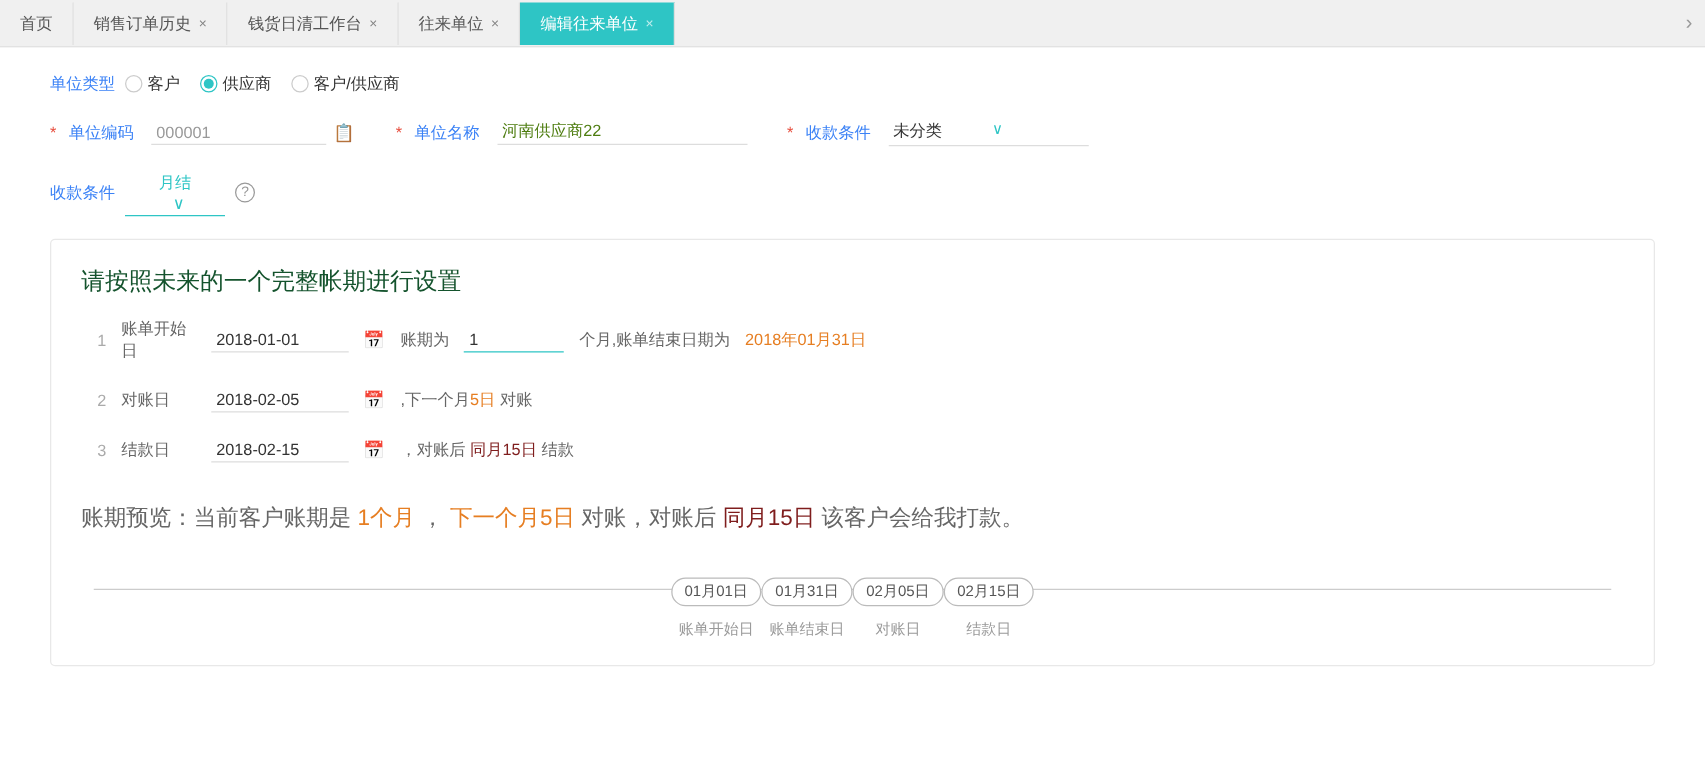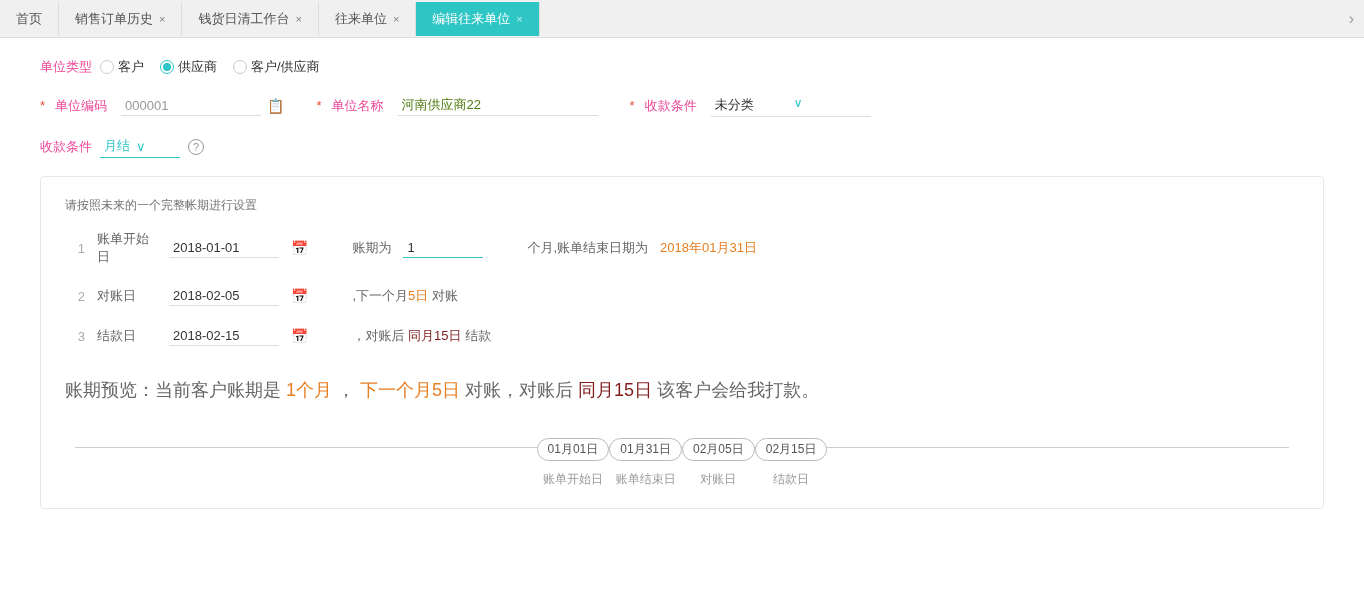--- a/index.html
+++ b/index.html
@@ -52,21 +52,21 @@
     }
 
     
     .form-row {
       display: flex;
       align-items: center;
       margin-bottom: 18px;
       flex-wrap: wrap;
     }
     .form-label {
-      color: #ec4899;
+      color: #3b82f6;
       margin-right: 8px;
       white-space: nowrap;
     }
     .required-star {
       color: #e74c3c;
       margin-right: 4px;
     }
     .radio-group {
       display: flex;
       align-items: center;
@@ -136,22 +136,22 @@
     }
 
     
     .condition-section {
       border: 1px solid #e8e8e8;
       border-radius: 4px;
       padding: 20px 24px;
       margin-bottom: 16px;
     }
     .section-hint {
-      color: #737373;
-      font-size: 12px;
+      color: #14532d;
+      font-size: 19px;
       margin-bottom: 16px;
     }
     .condition-row {
       display: flex;
       align-items: center;
       margin-bottom: 20px;
       gap: 12px;
     }
     .row-num {
       color: #aaa;
@@ -177,21 +177,20 @@
       border: none;
       border-bottom: 1.5px solid #2ec5c5;
       outline: none;
       padding: 2px 4px;
       font-size: 13px;
       color: #333;
       width: 80px;
     }
     .desc-text {
       color: #666;
-      margin-left: 32px;
     }
     .highlight-orange {
       color: #e67e22;
       font-weight: normal;
     }
     .highlight-teal {
       color: #7f1d1d;
       font-weight: normal;
     }
 
@@ -255,20 +254,21 @@
       align-items: center;
       gap: 8px;
     }
     .payment-select {
       display: flex;
       align-items: center;
       border-bottom: 1.5px solid #2ec5c5;
       padding: 2px 4px;
       min-width: 80px;
       cursor: pointer;
+      flex-direction: column;
     }
     .payment-select span {
       color: #2ec5c5;
       font-size: 13px;
     }
     .help-icon {
       width: 16px;
       height: 16px;
       border-radius: 50%;
       border: 1px solid #999;

